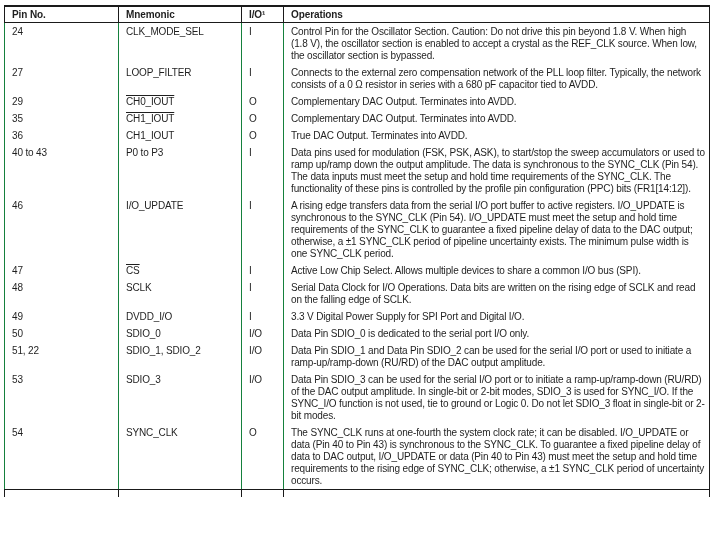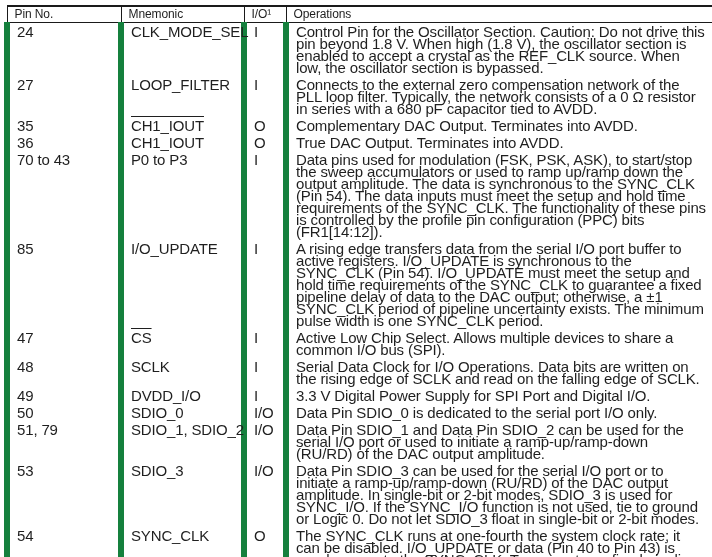--- a/index.html
+++ b/index.html
@@ -28,34 +28,34 @@
   }
   col.c-pin  { width: 114px; }
   col.c-mne  { width: 123px; }
   col.c-io   { width: 42px;  }
   col.c-desc { width: 426px; }
 
   thead th {
     border-top: 2.5px solid #1a1a1a;
     border-bottom: 1.5px solid #1a1a1a;
     border-left: 1px solid #1a1a1a;
-    font-size: 12px;
-    font-weight: normal;
+    font-size: 10px;
+    font-weight: bold;
     text-align: left;
     vertical-align: middle;
     padding: 2px 4px 2px 7px;
     line-height: 11px;
     letter-spacing: -0.1px;
     white-space: nowrap;
   }
   thead th:last-child { border-right: 1px solid #1a1a1a; }
 
   tbody td {
-    border-left: 6px solid #15803d;
-    font-size: 15px;
+    border-left: 1px solid #15803d;
+    font-size: 10px;
     vertical-align: top;
     padding: 2.5px 4px 2.5px 7px;
     line-height: 12px;
     letter-spacing: -0.15px;
   }
   tbody td:last-child { border-right: 1px solid #1a1a1a; }
   tbody tr:last-child td { border-bottom: 1.5px solid #1a1a1a; }
 
   tfoot td {
     border-left: 1px solid #1a1a1a;
@@ -93,39 +93,45 @@
           <td>I</td>
           <td>Control Pin for the Oscillator Section. Caution: Do not drive this pin beyond 1.8 V. When high (1.8 V), the oscillator section is enabled to accept a crystal as the REF_CLK source. When low, the oscillator section is bypassed.</td>
         </tr>
         <tr>
           <td>27</td>
           <td><span class="mne">LOOP_FILTER</span></td>
           <td>I</td>
           <td>Connects to the external zero compensation network of the PLL loop filter. Typically, the network consists of a 0 Ω resistor in series with a 680 pF capacitor tied to AVDD.</td>
         </tr>
         <tr>
+          <td>29</td>
+          <td><span class="mne overline">CH0_IOUT</span></td>
+          <td>O</td>
+          <td>Complementary DAC Output. Terminates into AVDD.</td>
+        </tr>
+        <tr>
           <td>35</td>
           <td><span class="mne overline">CH1_IOUT</span></td>
           <td>O</td>
           <td>Complementary DAC Output. Terminates into AVDD.</td>
         </tr>
         <tr>
           <td>36</td>
           <td><span class="mne">CH1_IOUT</span></td>
           <td>O</td>
           <td>True DAC Output. Terminates into AVDD.</td>
         </tr>
         <tr>
-          <td>70 to 43</td>
+          <td>40 to 43</td>
           <td><span class="mne">P0 to P3</span></td>
           <td>I</td>
           <td>Data pins used for modulation (FSK, PSK, ASK), to start/stop the sweep accumulators or used to ramp up/ramp down the output amplitude. The data is synchronous to the SYNC_CLK (Pin 54). The data inputs must meet the setup and hold time requirements of the SYNC_CLK. The functionality of these pins is controlled by the profile pin configuration (PPC) bits (FR1[14:12]).</td>
         </tr>
         <tr>
-          <td>85</td>
+          <td>46</td>
           <td><span class="mne">I/O_UPDATE</span></td>
           <td>I</td>
           <td>A rising edge transfers data from the serial I/O port buffer to active registers. I/O_UPDATE is synchronous to the SYNC_CLK (Pin 54). I/O_UPDATE must meet the setup and hold time requirements of the SYNC_CLK to guarantee a fixed pipeline delay of data to the DAC output; otherwise, a ±1 SYNC_CLK period of pipeline uncertainty exists. The minimum pulse width is one SYNC_CLK period.</td>
         </tr>
         <tr>
           <td>47</td>
           <td><span class="mne overline">CS</span></td>
           <td>I</td>
           <td>Active Low Chip Select. Allows multiple devices to share a common I/O bus (SPI).</td>
         </tr>
@@ -141,21 +147,21 @@
           <td>I</td>
           <td>3.3 V Digital Power Supply for SPI Port and Digital I/O.</td>
         </tr>
         <tr>
           <td>50</td>
           <td><span class="mne">SDIO_0</span></td>
           <td>I/O</td>
           <td>Data Pin SDIO_0 is dedicated to the serial port I/O only.</td>
         </tr>
         <tr>
-          <td>51, 79</td>
+          <td>51, 22</td>
           <td><span class="mne">SDIO_1, SDIO_2</span></td>
           <td>I/O</td>
           <td>Data Pin SDIO_1 and Data Pin SDIO_2 can be used for the serial I/O port or used to initiate a ramp-up/ramp-down (RU/RD) of the DAC output amplitude.</td>
         </tr>
         <tr>
           <td>53</td>
           <td><span class="mne">SDIO_3</span></td>
           <td>I/O</td>
           <td>Data Pin SDIO_3 can be used for the serial I/O port or to initiate a ramp-up/ramp-down (RU/RD) of the DAC output amplitude. In single-bit or 2-bit modes, SDIO_3 is used for SYNC_I/O. If the SYNC_I/O function is not used, tie to ground or Logic 0. Do not let SDIO_3 float in single-bit or 2-bit modes.</td>
         </tr>

